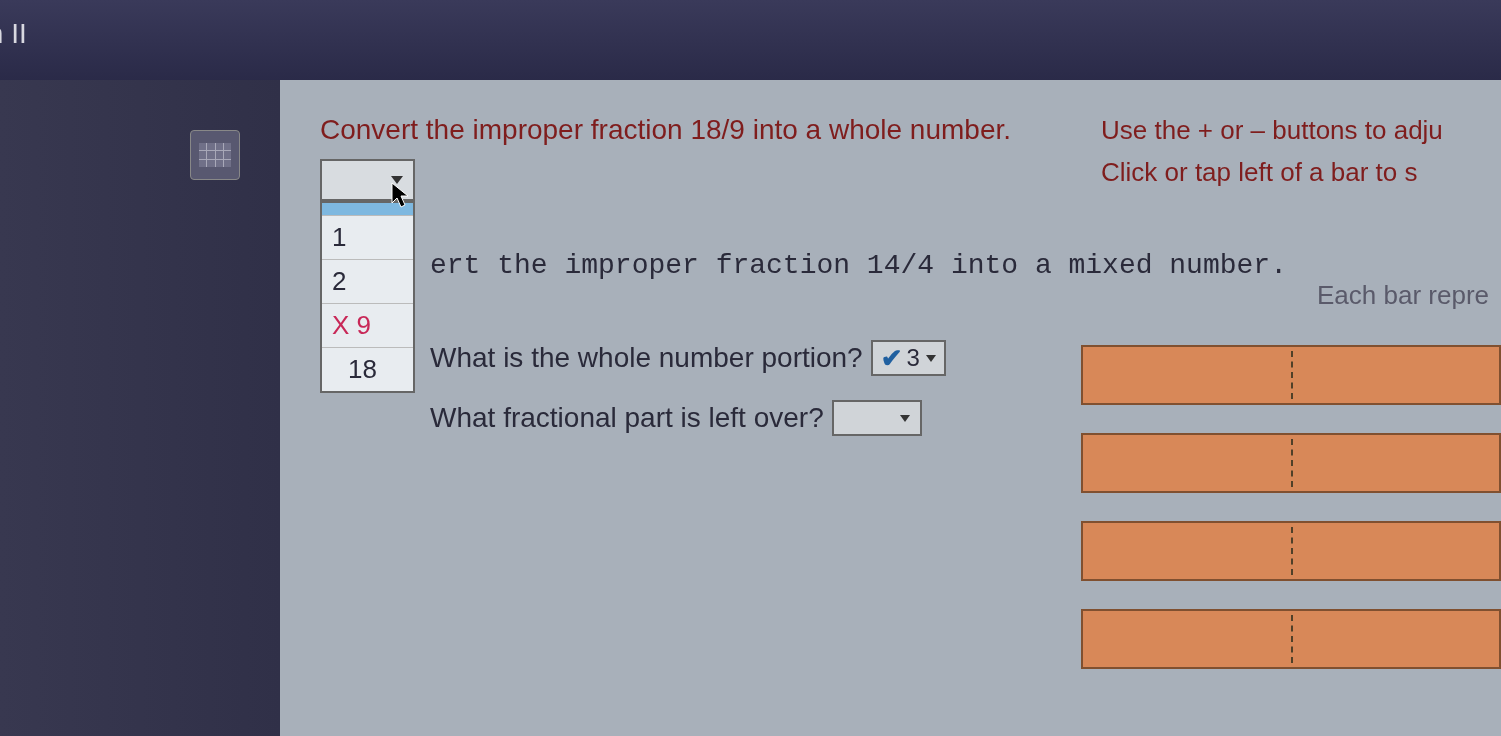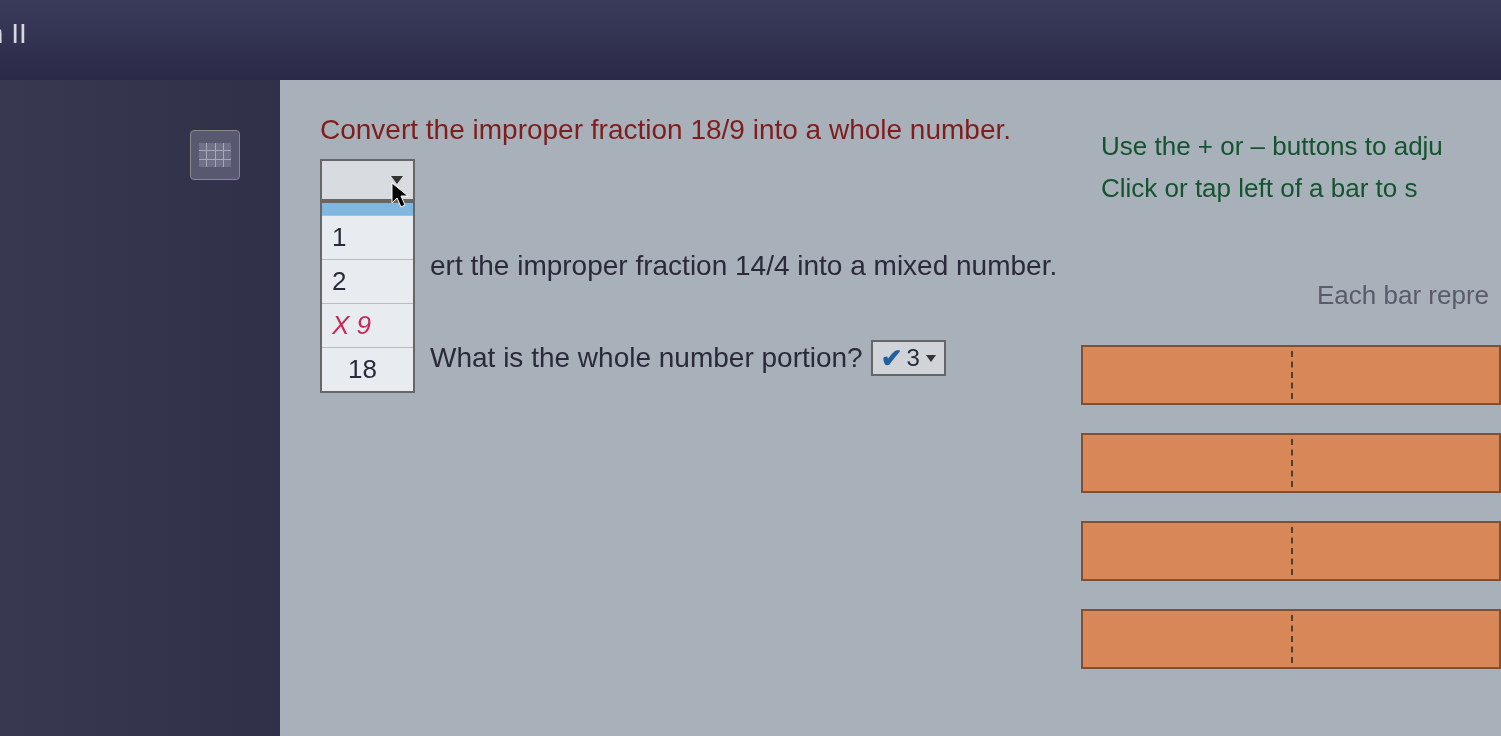--- a/index.html
+++ b/index.html
@@ -127,28 +127,28 @@
     }
     .dropdown-item:last-child {
       border-bottom: none;
       margin-left: 16px;
     }
     .dropdown-item.highlighted {
       background: #7eb8e0;
     }
     .dropdown-item.wrong {
       color: #c82858;
-      font-style: italic;
     }
     .q2-text {
       position: absolute;
       left: 150px;
       top: 170px;
       font-size: 28px;
       color: #2a2a3a;
+      font-family: Liberation Mono, monospace;
     }
     .q3-text {
       position: absolute;
       left: 150px;
       top: 260px;
       font-size: 28px;
       color: #2a2a3a;
       display: flex;
       align-items: center;
       gap: 8px;
@@ -225,23 +225,23 @@
       content: '';
       position: absolute;
       left: 50%;
       top: 4px;
       bottom: 4px;
       border-left: 2px dashed #504028;
     }
     .side-hints {
       position: absolute;
       right: 0;
-      top: 46px;
+      top: 30px;
       width: 400px;
-      color: #14532d;
+      color: #7f1d1d;
       font-size: 26px;
       line-height: 1.6;
     }
   </style>
 </head>
 <body>
 
 <div class="top-bar">
   <span class="title-text">th II</span>
 </div>
@@ -294,20 +294,26 @@
 
   <div class="q3-text">
     <span>What is the whole number portion?</span>
     <span class="answer-box">
       <span class="check-icon">✔</span>
       <span class="answer-value">3</span>
       <span class="small-chevron"></span>
     </span>
   </div>
 
+  <div class="q4-text">
+    <span>What fractional part is left over?</span>
+    <span class="empty-select">
+      <span class="small-chevron"></span>
+    </span>
+  </div>
 
   <div class="each-bar-text">Each bar repre</div>
 
   <div class="bars-container">
     <div class="fraction-bar"></div>
     <div class="fraction-bar"></div>
     <div class="fraction-bar"></div>
     <div class="fraction-bar"></div>
   </div>
 </div>

